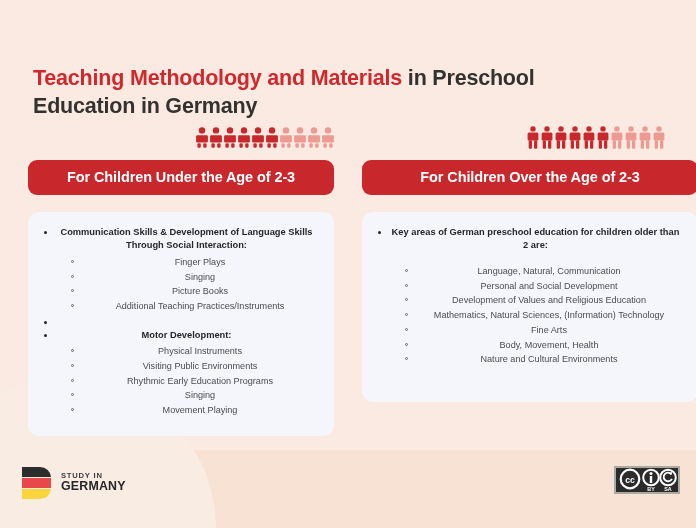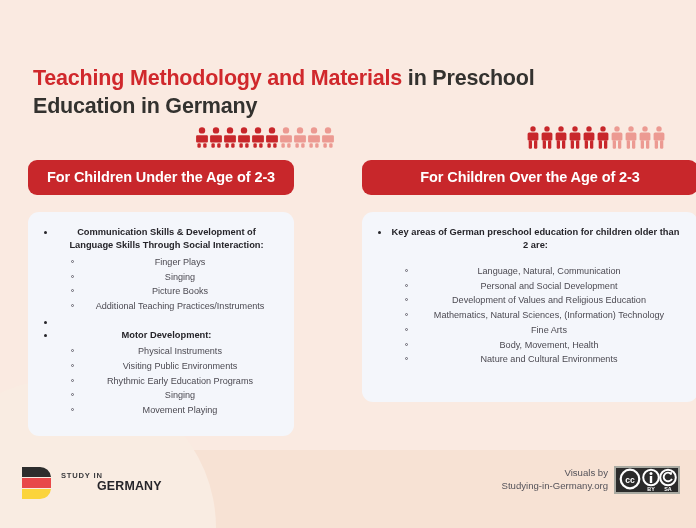--- a/index.html
+++ b/index.html
@@ -30,21 +30,21 @@
   .headline .accent{color:#d0282c;}
 
   
   .people{position:absolute;display:flex;gap:2px;align-items:flex-end;}
   .people.left{left:196px;top:127px;}
   .people.right{left:527px;top:126px;}
   .fig{display:block;}
 
   
   .col{position:absolute;top:160px;}
-  .col.left{left:28px;width:266px;}
+  .col.left{left:28px;width:306px;}
   .col.right{left:362px;width:336px;}
 
   .banner{
     background:#c8272b;color:#ffffff;border-radius:9px;
     text-align:center;font-size:14.5px;font-weight:bold;
     padding:9px 8px 10px;letter-spacing:-.1px;
     box-sizing:border-box;
   }
   .card{
     margin-top:17px;background:#f4f6fb;border-radius:11px;
@@ -74,21 +74,21 @@
     border:1px solid #6a6872;background:transparent;box-sizing:border-box;
   }
   .group-gap{height:13px;}
   .list-gap{height:9px;}
 
   
   .logo{position:absolute;left:22px;bottom:28px;display:flex;align-items:center;gap:9px;}
   .flag{width:30px;height:34px;display:block;}
   .logo-text{line-height:1.06;}
   .logo-l1{font-size:7.6px;font-weight:bold;color:#3a3a3d;letter-spacing:.8px;}
-  .logo-l2{font-size:12.4px;font-weight:bold;color:#26252a;letter-spacing:.2px;margin-left:36px;}
+  .logo-l2{font-size:12.4px;font-weight:bold;color:#26252a;letter-spacing:.2px;}
 
   .credit{position:absolute;right:88px;bottom:35px;text-align:right;
     font-size:9.6px;color:#55535a;line-height:1.42;}
   .cc{position:absolute;right:16px;bottom:34px;}
 </style>
 </head>
 <body>
 
 <div class="poster">
 
@@ -269,24 +269,20 @@
       <path d="M0 1 h18 a11 11 0 0 1 11 10 H0 Z" fill="#2d2d2d"></path>
       <rect x="0" y="12" width="29" height="10" fill="#e8484a"></rect>
       <path d="M0 23 h29 v0 a11 11 0 0 1 -11 10 H0 Z" fill="#fbd43c"></path>
     </svg>
     <div class="logo-text">
       <div class="logo-l1">STUDY IN</div>
       <div class="logo-l2">GERMANY</div>
     </div>
   </div>
 
-  <div class="credit">
-    <div>Visuals by</div>
-    <div>Studying-in-Germany.org</div>
-  </div>
 
   <svg class="cc" width="66" height="28" viewBox="0 0 66 28">
     <rect x="0" y="0" width="66" height="28" fill="#a9aaa2"></rect>
     <rect x="2" y="2" width="62" height="24" fill="#2b2b2b"></rect>
     <circle cx="16" cy="13" r="9.3" fill="none" stroke="#ffffff" stroke-width="2.2"></circle>
     <text x="16" y="17" font-family="'Liberation Sans',sans-serif" font-size="8.6" font-weight="bold" fill="#ffffff" text-anchor="middle">cc</text>
     <circle cx="37" cy="11.5" r="7.8" fill="none" stroke="#ffffff" stroke-width="2"></circle>
     <circle cx="37" cy="7.6" r="1.5" fill="#ffffff"></circle>
     <rect x="35.8" y="10" width="2.4" height="7" fill="#ffffff"></rect>
     <circle cx="54" cy="11.5" r="7.8" fill="none" stroke="#ffffff" stroke-width="2"></circle>

